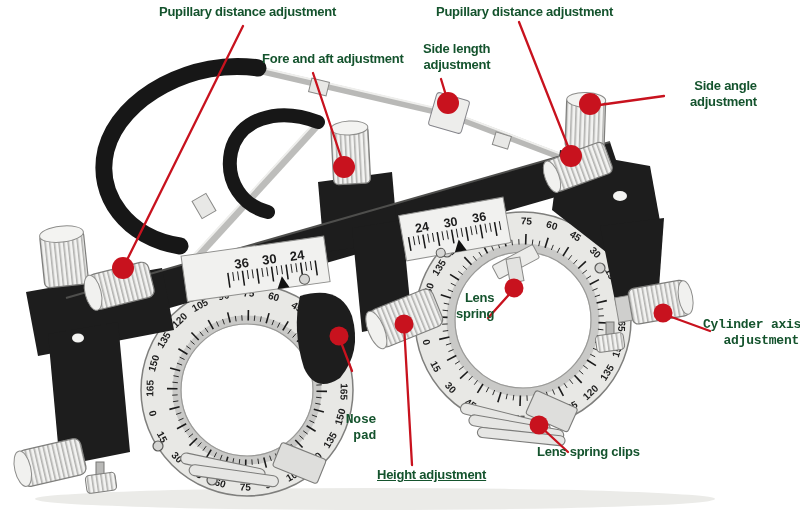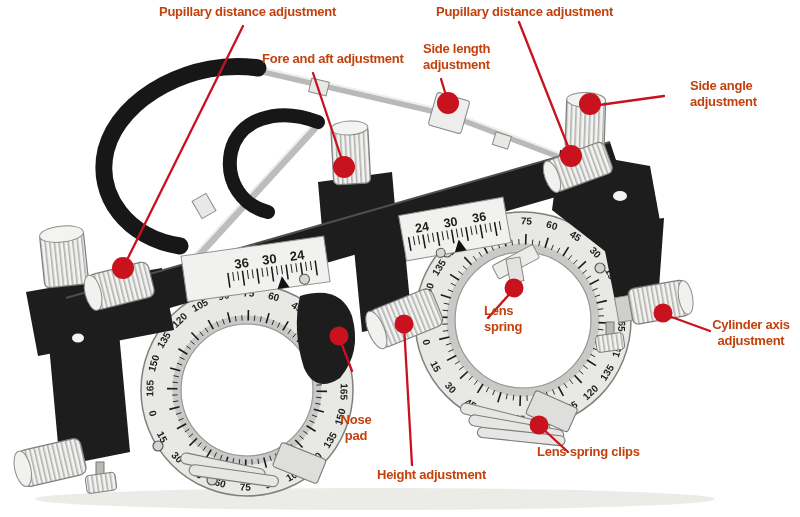--- a/index.html
+++ b/index.html
@@ -1,22 +1,22 @@
 <!DOCTYPE html>
 <html><head>
 <meta charset="utf-8">
 <style>
   html,body{margin:0;padding:0;background:#ffffff;}
   .stage{position:relative;width:800px;height:517px;background:#ffffff;overflow:hidden;
          font-family:"Liberation Sans",sans-serif;}
   .stage svg{position:absolute;left:0;top:0;}
-  .lbl{position:absolute;color:#c2410c;font-weight:700;font-size:13px;
+  .lbl{position:absolute;color:#14532d;font-weight:700;font-size:13px;
        letter-spacing:-0.25px;line-height:15.5px;white-space:nowrap;z-index:5;}
-  .lbl.center{text-align:center;}
-  .lbl div{white-space:nowrap;}
+  .lbl.center{text-align:center;font-family:Liberation Mono, monospace;}
+  .lbl div{white-space:nowrap;text-align:right;}
 </style>
 </head>
 <body>
 
 <div class="stage">
 
 <svg width="800" height="517" viewBox="0 0 800 517">
   <defs>
     <pattern id="kn" width="4.6" height="8" patternUnits="userSpaceOnUse">
       <rect width="4.6" height="8" fill="#e9e9e7"></rect>
@@ -418,28 +418,28 @@
 <div class="lbl" style="left:436px;top:4px;"><span>Pupillary distance adjustment</span></div>
 <div class="lbl" style="left:262px;top:51px;"><span>Fore and aft adjustment</span></div>
 <div class="lbl" style="left:423px;top:41px;">
   <div>Side length</div>
   <div>adjustment</div>
 </div>
 <div class="lbl" style="left:690px;top:78px;">
   <div>Side angle</div>
   <div>adjustment</div>
 </div>
-<div class="lbl" style="left:456px;top:303px;margin-left:28px;">
+<div class="lbl" style="left:456px;top:290px;">
   <div>Lens</div>
   <div>spring</div>
 </div>
 <div class="lbl center" style="left:703px;top:317px;width:96px;">
   <div>Cylinder axis</div>
   <div>adjustment</div>
 </div>
 <div class="lbl center" style="left:336px;top:372px;width:40px;margin-top:40px;">
   <div>Nose</div>
   <div>pad</div>
 </div>
-<div class="lbl" style="left:377px;top:467px;"><span>Height adjustment</span></div>
+<div class="lbl" style="left:377px;top:467px;text-decoration:underline;"><span>Height adjustment</span></div>
 <div class="lbl" style="left:537px;top:444px;"><span>Lens spring clips</span></div>
 
 </div>
 
 </body></html>

